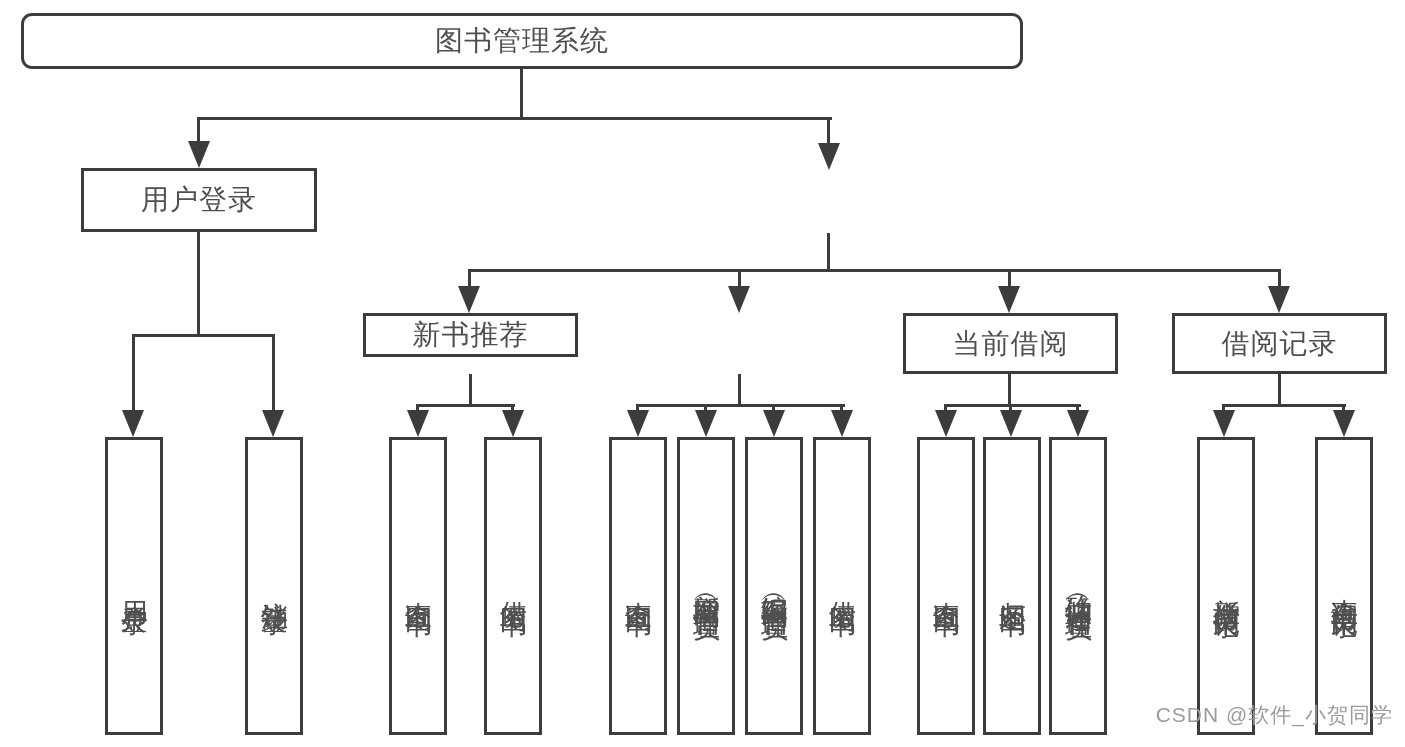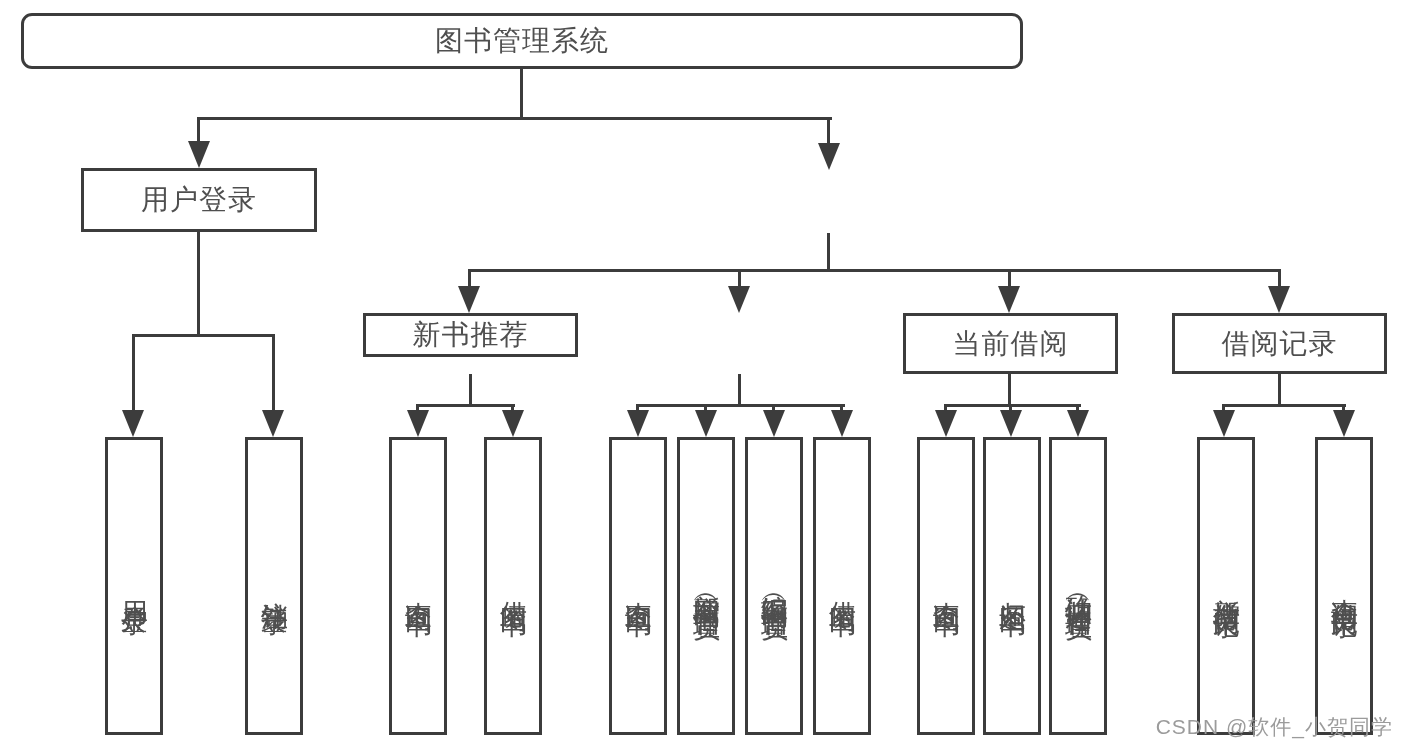--- a/index.html
+++ b/index.html
@@ -45,21 +45,21 @@
     position: absolute;
     width: 0;
     height: 0;
     border-left: 11px solid transparent;
     border-right: 11px solid transparent;
     border-top: 27px solid #3c3c3c;
   }
   .watermark {
     position: absolute;
     right: 12px;
-    bottom: 6px;
+    bottom: 18px;
     font-size: 21px;
     color: #9b9b9b;
     letter-spacing: 1px;
     white-space: nowrap;
     z-index: 5;
     margin-top: 46px;
   }
 </style>
 </head>
 <body>

